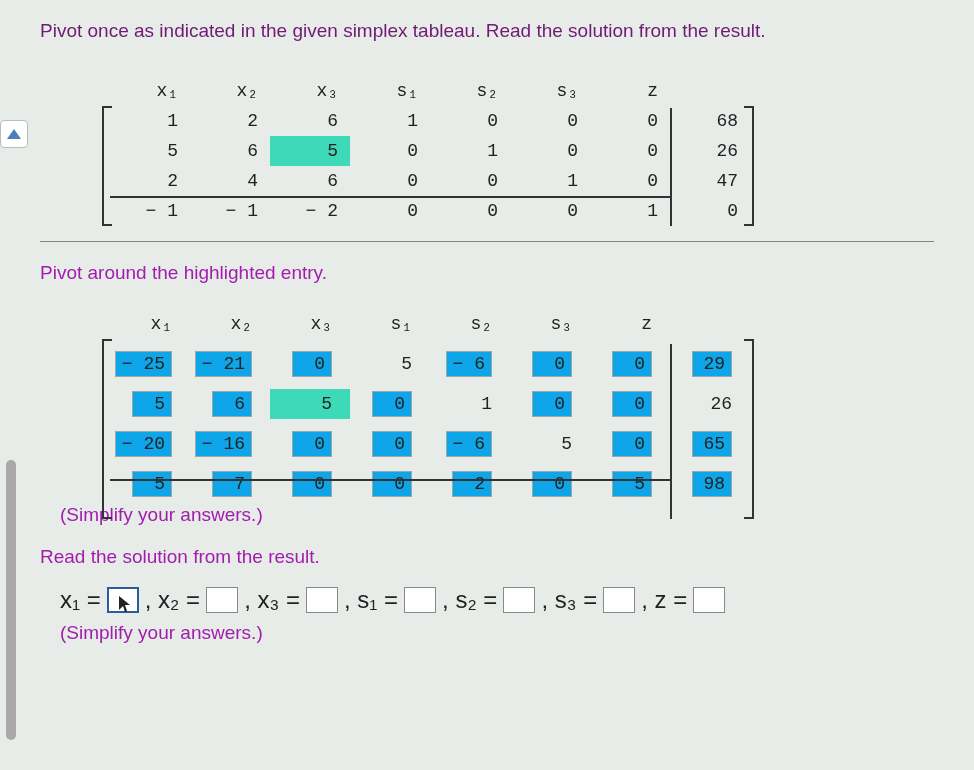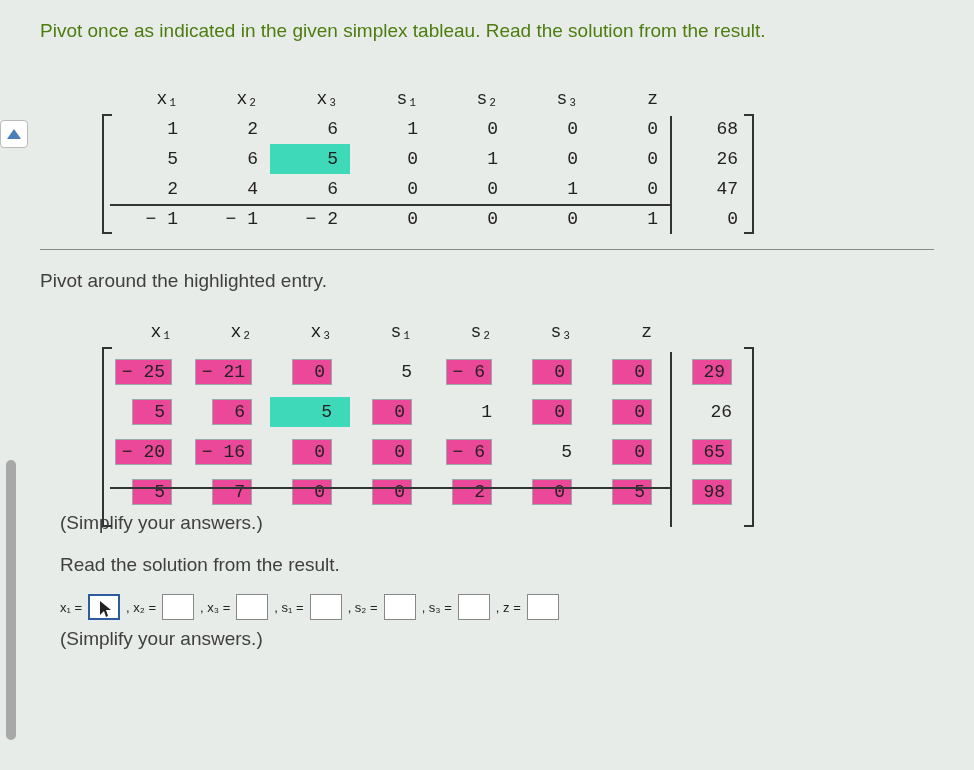--- a/index.html
+++ b/index.html
@@ -5,22 +5,22 @@
   * { box-sizing: border-box; margin: 0; padding: 0; }
   body {
     font-family: Arial, sans-serif;
     background: #e8ece8;
     width: 974px;
     height: 770px;
     padding: 20px 40px;
     color: #222;
     position: relative;
   }
-  .instruction { font-size: 19px; margin-bottom: 32px; color: #4d7c0f; }
-  .section-text { font-size: 19px; margin: 20px 0 15px 0; color: #404040; }
+  .instruction { font-size: 19px; margin-bottom: 24px; color: #701a75; }
+  .section-text { font-size: 19px; margin: 20px 0 15px 0; color: #a21caf; }
   .divider { border-top: 1px solid #888; margin: 15px 0 10px 0; }
   .left-marker {
     position: absolute;
     left: 0;
     top: 120px;
     width: 28px;
     height: 28px;
     background: #fff;
     border: 1px solid #bbb;
     border-radius: 4px;
@@ -52,21 +52,21 @@
     font-size: 18px;
     height: 30px;
     display: flex;
     align-items: center;
     justify-content: flex-end;
   }
   .highlight {
     background: #3dd9b8;
   }
   .greybox {
-    background: #ec4899;
+    background: #0ea5e9;
     border: 1px solid #9aa;
     min-width: 40px;
     display: inline-flex;
     justify-content: flex-end;
     align-items: center;
     padding: 2px 6px;
   }
   .bracket-left, .bracket-right {
     position: absolute;
     top: 30px;
@@ -88,21 +88,21 @@
     position: absolute;
     height: 2px;
     background: #333;
   }
   .aug-line {
     position: absolute;
     width: 2px;
     background: #333;
   }
   .answers {
-    font-size: 13px;
+    font-size: 24px;
     margin-top: 18px;
     display: flex;
     align-items: center;
     flex-wrap: wrap;
     gap: 6px;
   }
   .inputbox {
     display: inline-block;
     width: 32px;
     height: 26px;
@@ -298,21 +298,21 @@
     <div class="cell">
         <span class="greybox">98</span>
       </div>
   </div>
   <div class="bottom-rule" style="top:170px; left:0; width:560px;"></div>
   <div class="aug-line" style="top:35px; left:560px; height:175px;"></div>
 </div>
 
 <div class="section-text" style="margin-left:20px; margin-top:5px;">(Simplify your answers.)</div>
 
-<div class="section-text" style="margin-left:20px;">Read the solution from the result.</div>
+<div class="section-text" style="">Read the solution from the result.</div>
 
 <div class="answers" style="margin-left:20px;">
   <span>x₁ =</span>
   <span class="inputbox active">
     <svg width="14" height="20" style="position:relative;top:3px;left:8px;">
         <path d="M2 2 L2 16 L6 12 L8 18 L10 17 L8 11 L13 11 Z" fill="#222"></path>
       </svg>
   </span>
   <span>, x₂ =</span>
   <span class="inputbox"></span>

